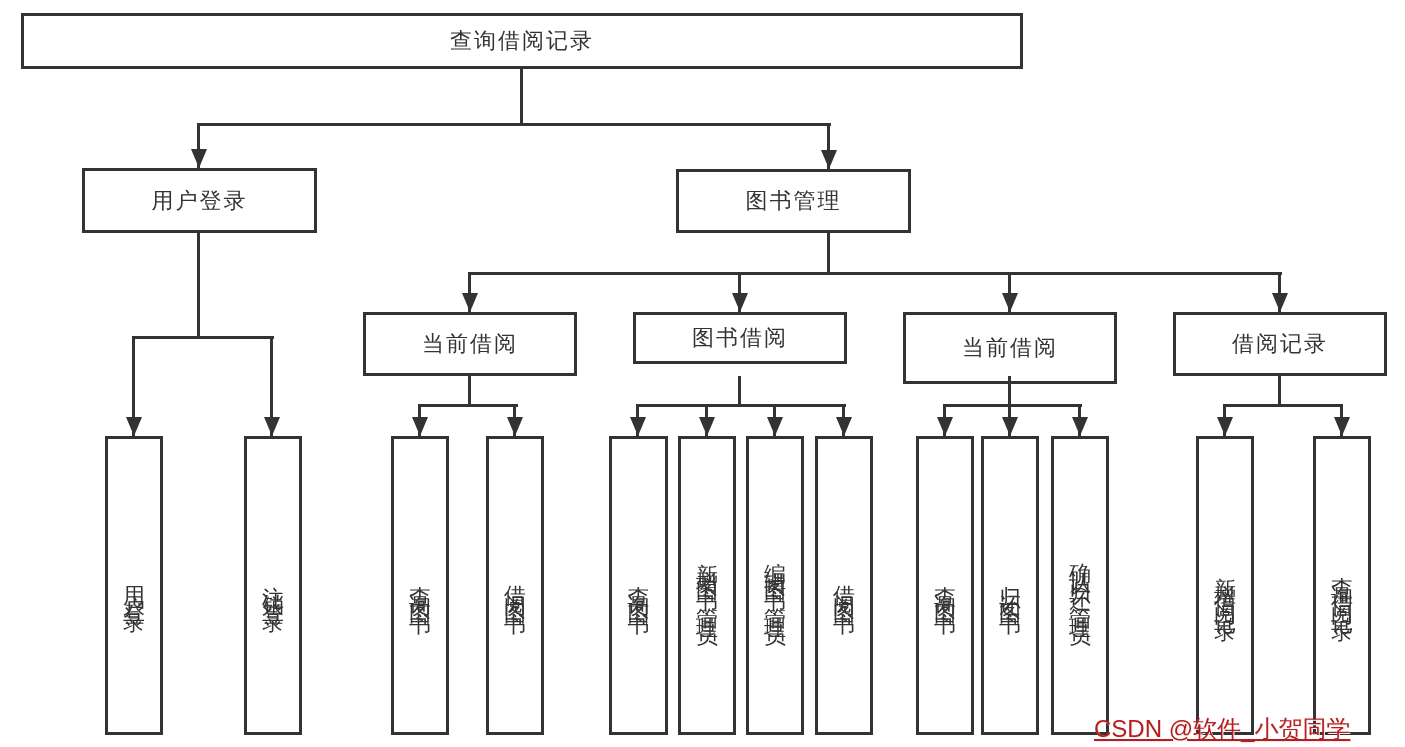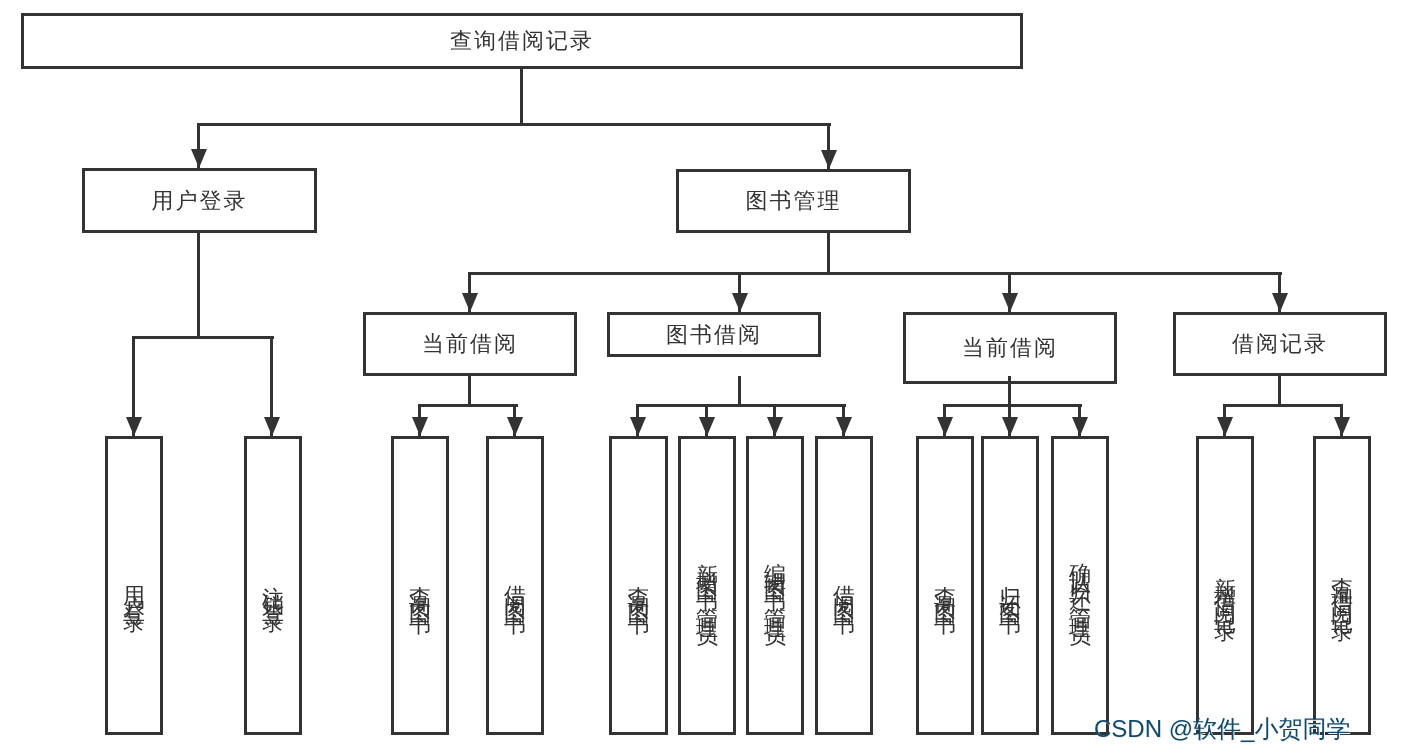--- a/index.html
+++ b/index.html
@@ -17,21 +17,21 @@
     font-size:22px;letter-spacing:9px;line-height:1.1;
   }
   .hl{position:absolute;height:3px;background:#333333;}
   .vl{position:absolute;width:3px;background:#333333;}
   .arrow{position:absolute;width:16px;}
   .arrow::before{content:"";position:absolute;left:6px;top:0;bottom:0;width:3px;background:#333333;}
   .arrow::after{content:"";position:absolute;left:0;bottom:0;width:0;height:0;
     border-left:8px solid transparent;border-right:8px solid transparent;border-top:19px solid #333333;}
   .watermark{
     position:absolute;left:1094px;top:713px;font-size:24px;white-space:nowrap;
-    color:#0c4a6e;text-shadow:1px 1px 0 #efefef;z-index:5;
+    color:#b91c1c;text-shadow:1px 1px 0 #efefef;z-index:5;text-decoration:underline;
   }
 </style>
 </head>
 <body>
 
 <div class="canvas">
 
   <div class="node" style="left:21px;top:13px;width:1002px;height:56px">
     <span>查询借阅记录</span>
   </div>
@@ -56,21 +56,21 @@
   <div class="vl" style="left:827px;top:233px;height:42px"></div>
   <div class="hl" style="left:468px;top:272px;width:814px"></div>
   <div class="arrow" style="left:462px;top:272px;height:40px"></div>
   <div class="arrow" style="left:732px;top:272px;height:40px"></div>
   <div class="arrow" style="left:1002px;top:272px;height:40px"></div>
   <div class="arrow" style="left:1272px;top:272px;height:40px"></div>
 
   <div class="node" style="left:363px;top:312px;width:214px;height:64px">
     <span>当前借阅</span>
   </div>
-  <div class="node" style="left:607px;top:312px;width:214px;height:45px">
+  <div class="node" style="left:633px;top:312px;width:214px;height:52px">
     <span>图书借阅</span>
   </div>
   <div class="node" style="left:903px;top:312px;width:214px;height:72px">
     <span>当前借阅</span>
   </div>
   <div class="node" style="left:1173px;top:312px;width:214px;height:64px">
     <span>借阅记录</span>
   </div>
 
   <div class="vl" style="left:468px;top:376px;height:31px"></div>

